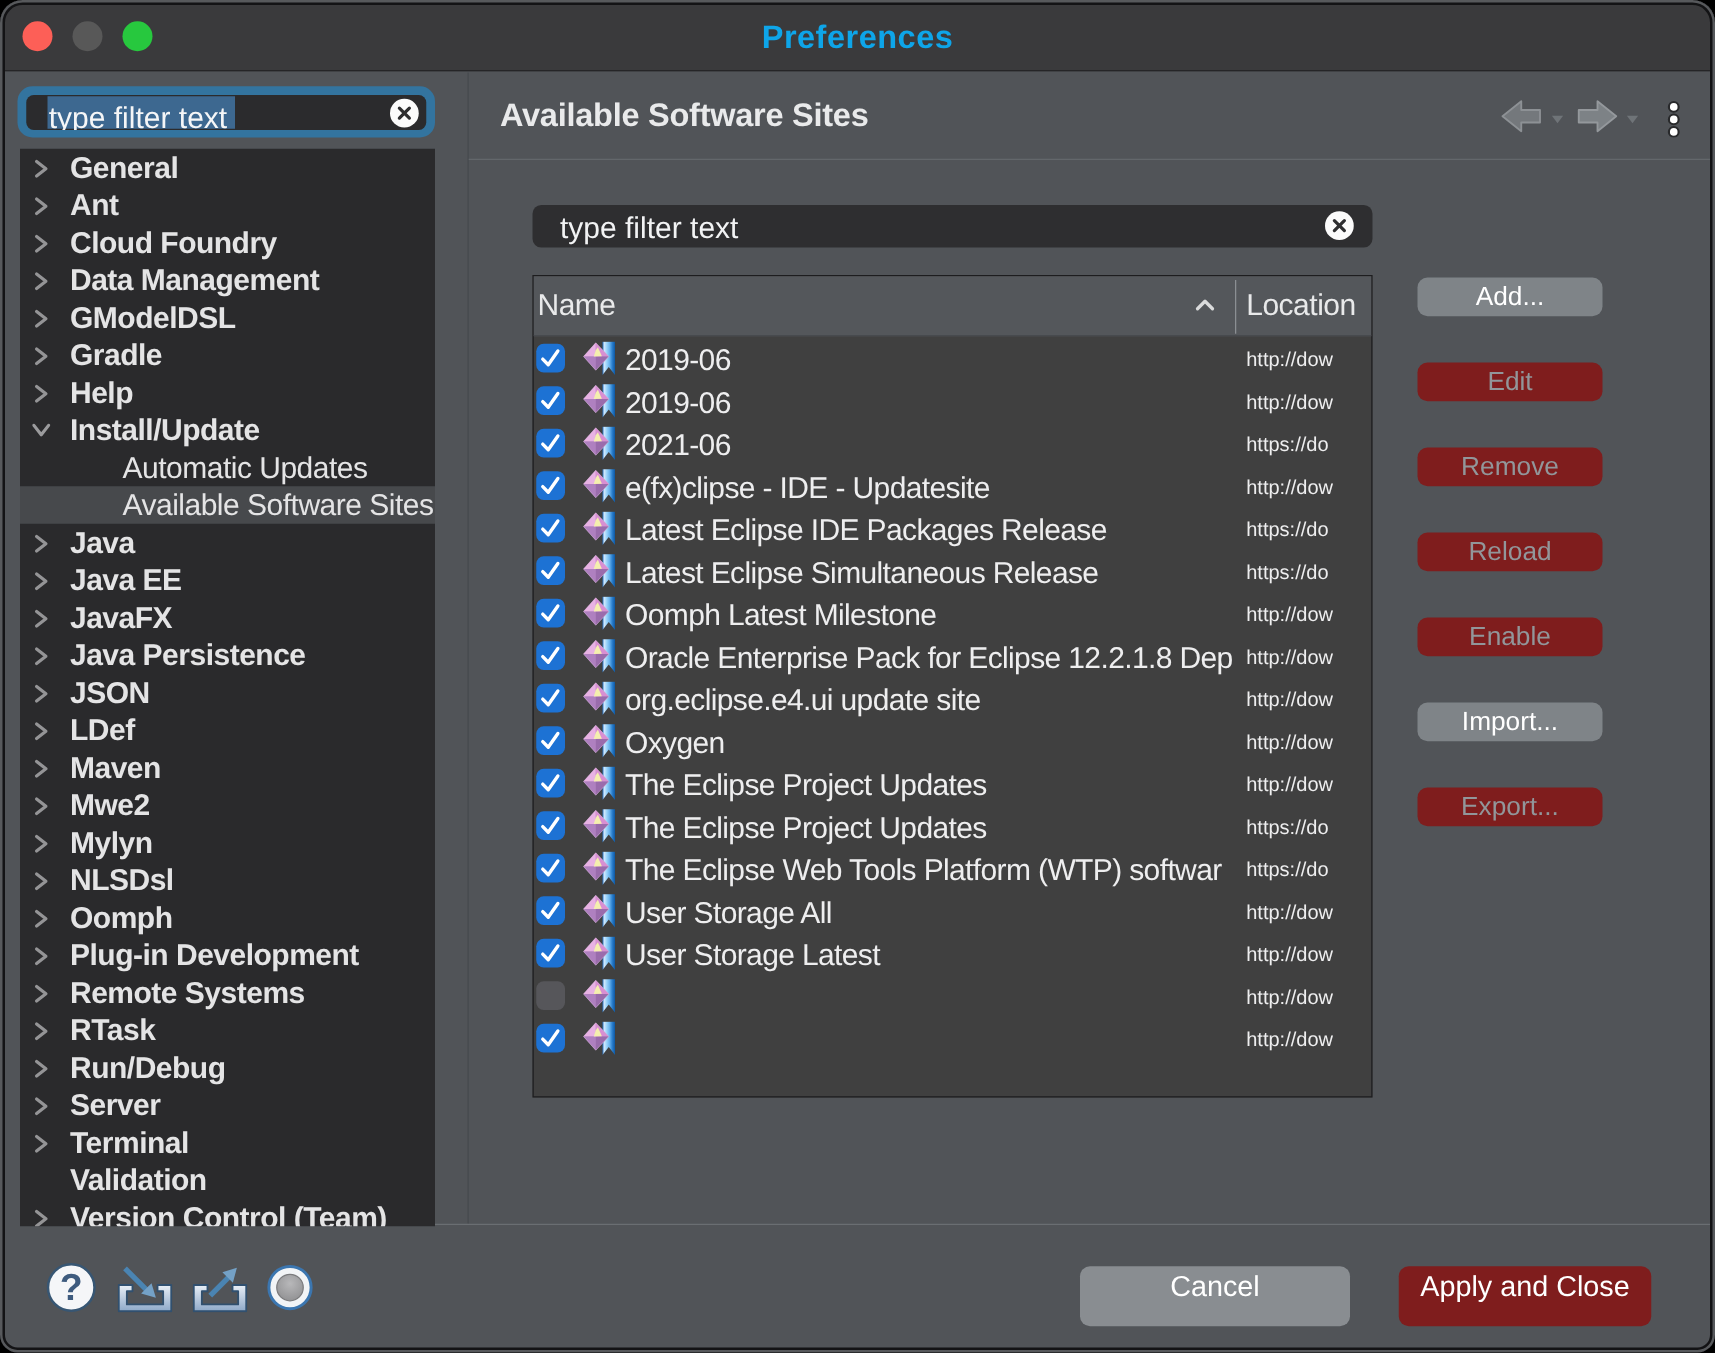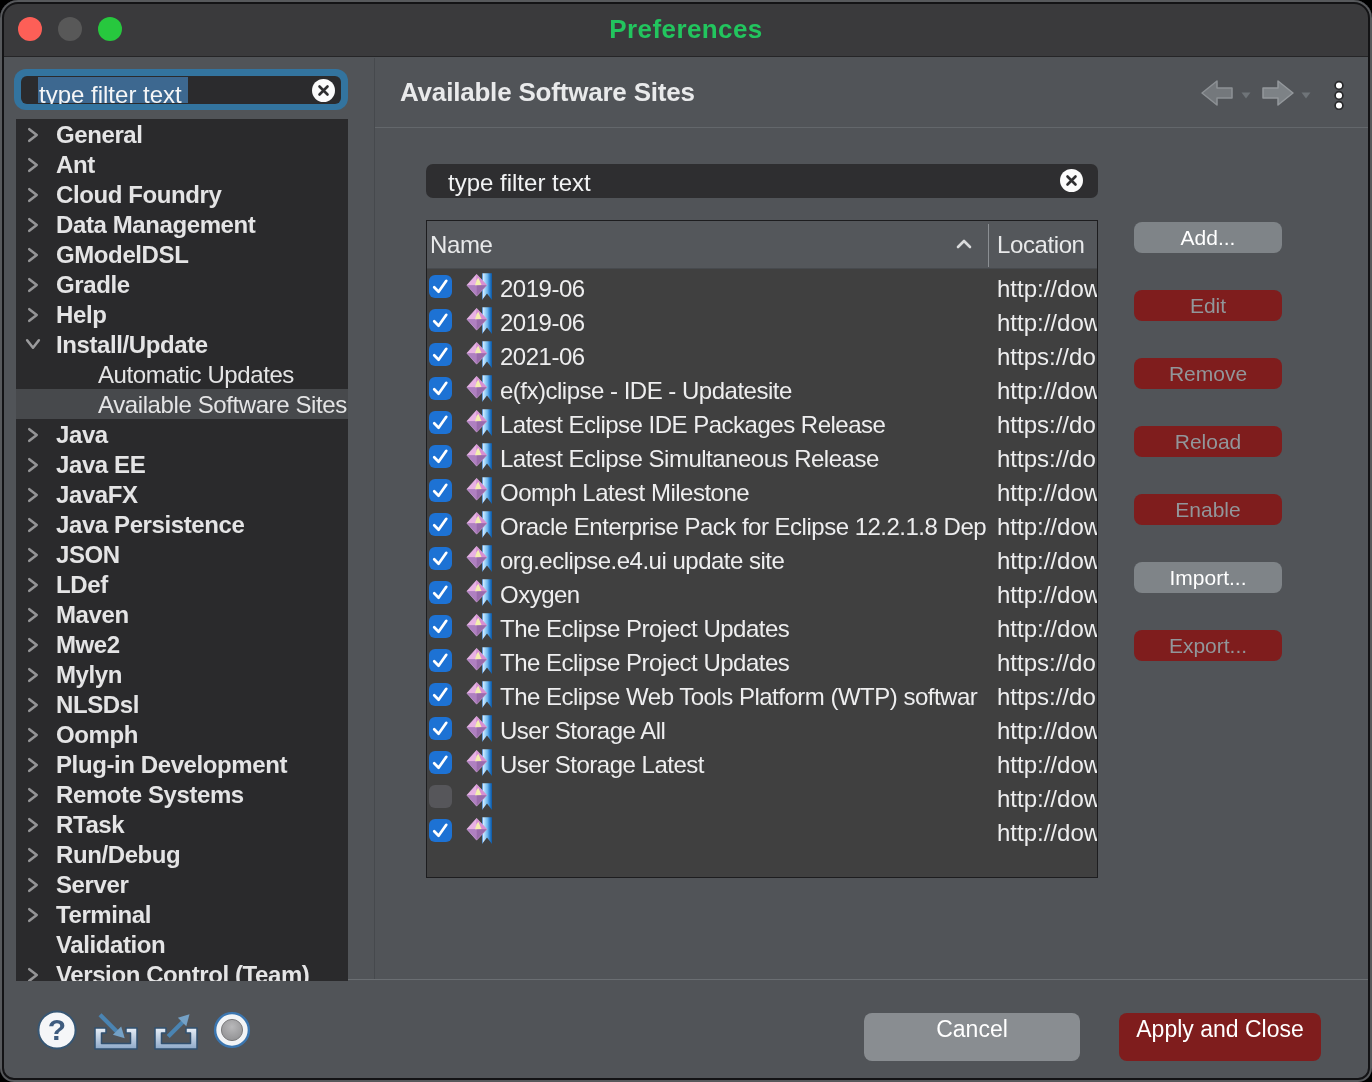--- a/index.html
+++ b/index.html
@@ -7,21 +7,21 @@
   .win { position:absolute; left:0; top:0; width:1372px; height:1082px;
     background:#515458; border-radius:18px 18px 14px 14px; overflow:hidden;
     transform:translateZ(0); }
   .edge { position:absolute; left:0; top:0; width:1372px; height:1082px;
     border-radius:18px 18px 14px 14px; z-index:50; pointer-events:none;
     box-shadow: inset 0 0 0 2px #57595c, inset 0 0 0 4px #131315; }
   .titlebar { position:absolute; left:0; top:0; width:1372px; height:57px;
     background:#3a3a3c; border-bottom:1px solid #252527; }
   .tl { position:absolute; top:17px; width:24px; height:24px; border-radius:50%; }
   .title { position:absolute; top:0; left:0; width:1372px; height:57px; text-align:center;
-    line-height:59px; font-size:26px; font-weight:bold; color:#22c55e; letter-spacing:0.4px; }
+    line-height:59px; font-size:26px; font-weight:bold; color:#0ea5e9; letter-spacing:0.4px; }
   
   .lring { position:absolute; left:14px; top:69px; width:334px; height:41px;
     background:#33749f; border-radius:12px; }
   .lfield { position:absolute; left:7px; top:7px; width:320px; height:28px;
     background:#2b2b2d; border-radius:6px; overflow:hidden; }
   .lsel { position:absolute; left:17px; top:1px; height:26px; background:#3d6890; }
   .ltext { position:absolute; left:18px; top:0; height:28px; line-height:38px;
     font-size:24px; color:#f5f6f7; white-space:pre; }
   .clear { position:absolute; width:23px; height:23px; border-radius:50%; background:#fbfbfb; }
   .clear svg { position:absolute; left:0; top:0; }
@@ -57,21 +57,21 @@
   .tbody { position:absolute; left:0; top:49px; width:670px; height:607px; overflow:hidden; }
   .row { position:relative; width:548px; height:34px; }
   .cb { position:absolute; left:2px; top:5px; width:23px; height:23px; border-radius:6px; }
   .cb.on { background:#1d72d4; }
   .cb.off { background:#56565a; }
   .cb svg { position:absolute; left:0; top:0; }
   .sicon { position:absolute; left:38px; top:3px; }
   .rname { position:absolute; left:73px; top:2px; width:487px; height:34px; line-height:34px;
     font-size:24px; letter-spacing:-0.5px; color:#eeeeef; white-space:pre; overflow:hidden; }
   .rloc { position:absolute; left:570px; top:2px; width:100px; height:34px; line-height:34px;
-    font-size:24px; color:#eeeeef; white-space:pre; overflow:hidden; }
+    font-size:16px; color:#eeeeef; white-space:pre; overflow:hidden; }
   
   .rbtn { position:absolute; left:1134px; width:148px; height:31px; border-radius:8px;
     text-align:center; line-height:31px; font-size:21px; }
   .rbtn.en { background:#7f8488; color:#ffffff; }
   .rbtn.dis { background:#7f1d1d; color:#92969a; }
   
   .bsep { position:absolute; left:348px; top:979px; width:1024px; height:1px; background:#6a6e72; }
   .bbtn { position:absolute; top:1013px; height:48px; border-radius:8px; text-align:center;
     line-height:33px; font-size:23px; color:#ffffff; }
   .cancel { left:864px; width:216px; background:#898d91; }

